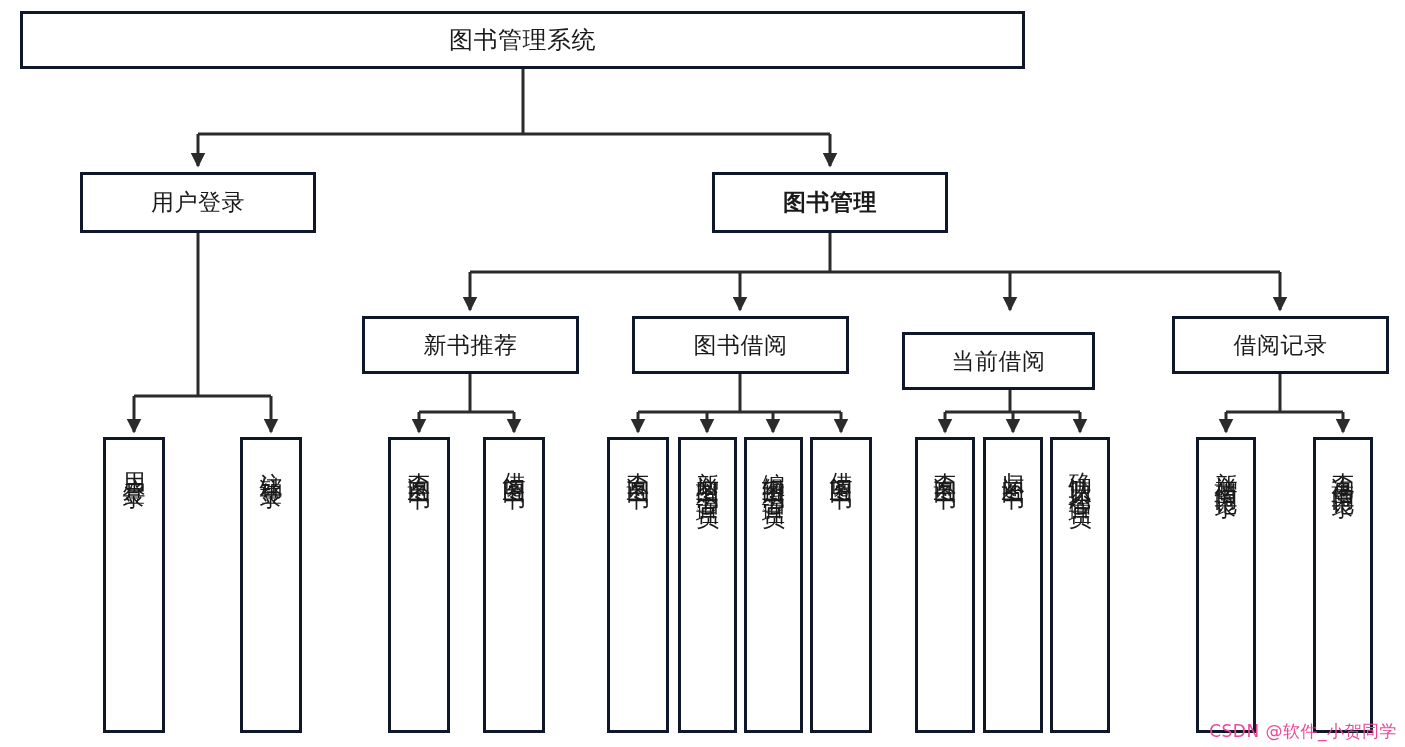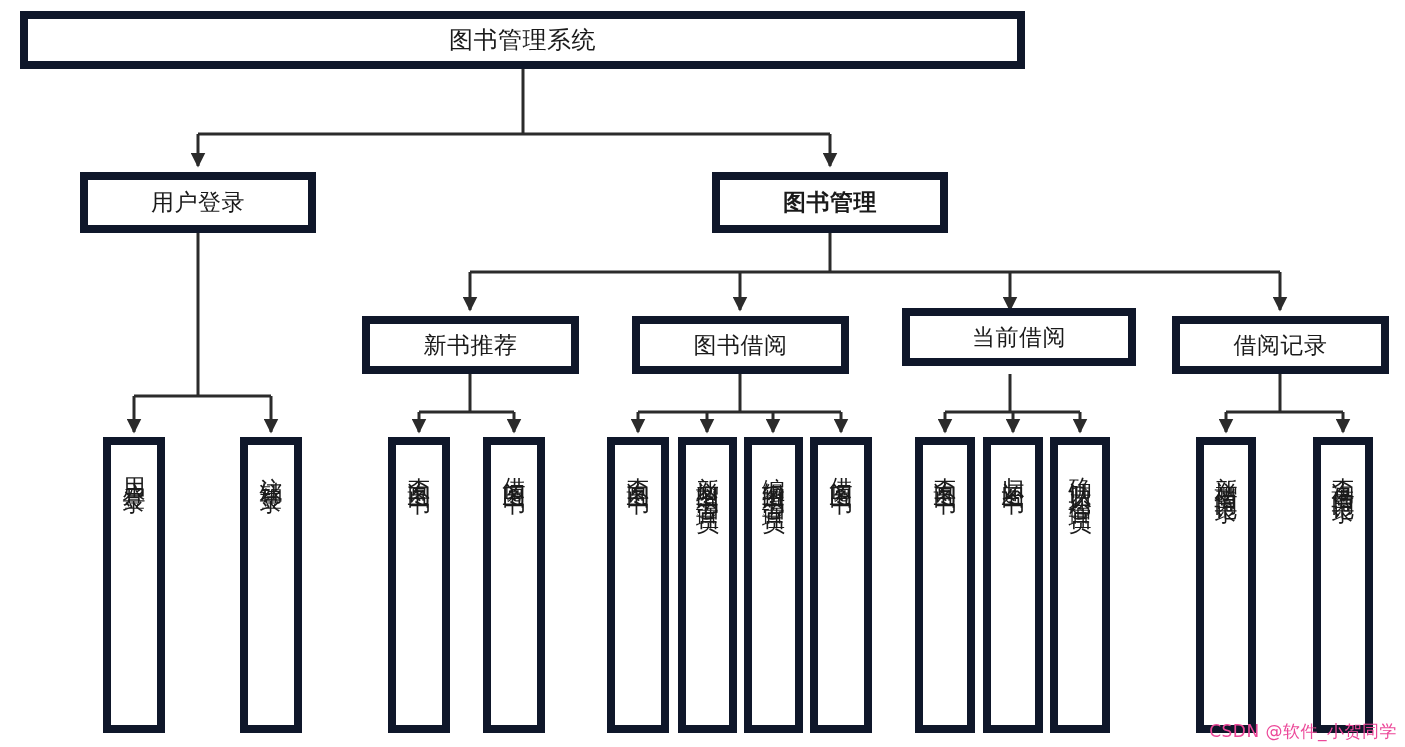--- a/index.html
+++ b/index.html
@@ -24,21 +24,21 @@
     left: 0;
     top: 0;
     width: 1405px;
     height: 747px;
     pointer-events: none;
   }
   .node {
     position: absolute;
     box-sizing: border-box;
     background: #ffffff;
-    border: 8px solid #0f172a;
+    border: 3px solid #0f172a;
     display: flex;
     align-items: center;
     justify-content: center;
     text-align: center;
   }
   .node .lbl {
     font-size: 23px;
     line-height: 1.25;
     letter-spacing: 0.5px;
     color: #1a1a1a;
@@ -134,21 +134,21 @@
   <div class="node" style="left: 712px; top: 172px; width: 236px; height: 61px; font-weight: bold;">
     <span class="lbl">图书管理</span>
   </div>
 
   <div class="node" style="left: 632px; top: 316px; width: 217px; height: 58px;">
     <span class="lbl">图书借阅</span>
   </div>
   <div class="node" style="left: 362px; top: 316px; width: 217px; height: 58px;">
     <span class="lbl">新书推荐</span>
   </div>
-  <div class="node" style="left: 902px; top: 308px; width: 234px; height: 58px;">
+  <div class="node" style="left: 902px; top: 332px; width: 193px; height: 58px;">
     <span class="lbl">当前借阅</span>
   </div>
   <div class="node" style="left: 1172px; top: 316px; width: 217px; height: 58px;">
     <span class="lbl">借阅记录</span>
   </div>
 
   <div class="node vert" style="left: 103px; top: 437px; width: 62px; height: 296px;">
     <span class="lbl">用户登录</span>
   </div>
   <div class="node vert" style="left: 240px; top: 437px; width: 62px; height: 296px;">

